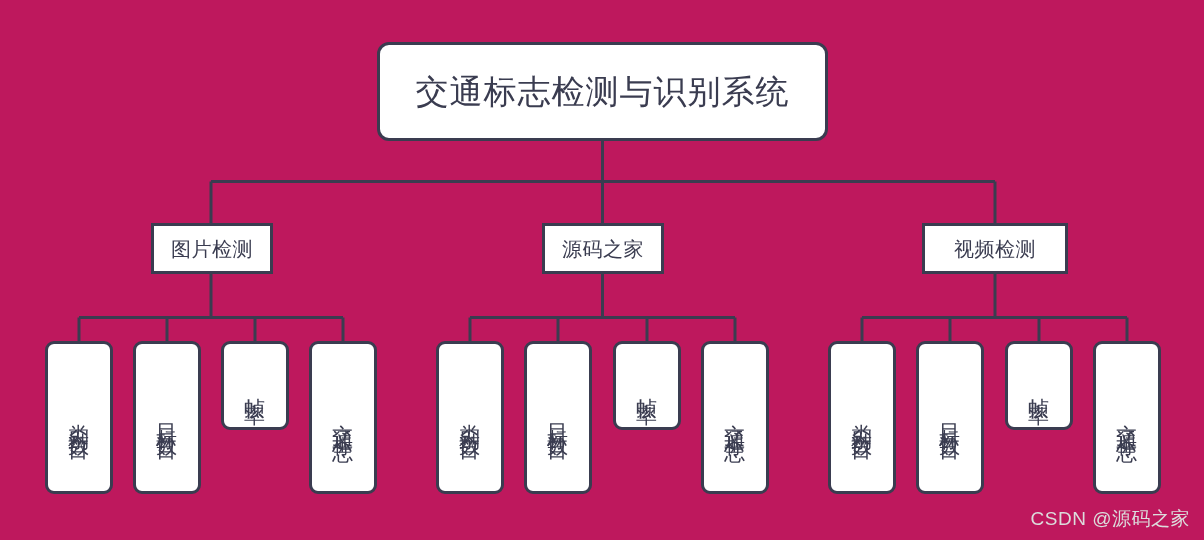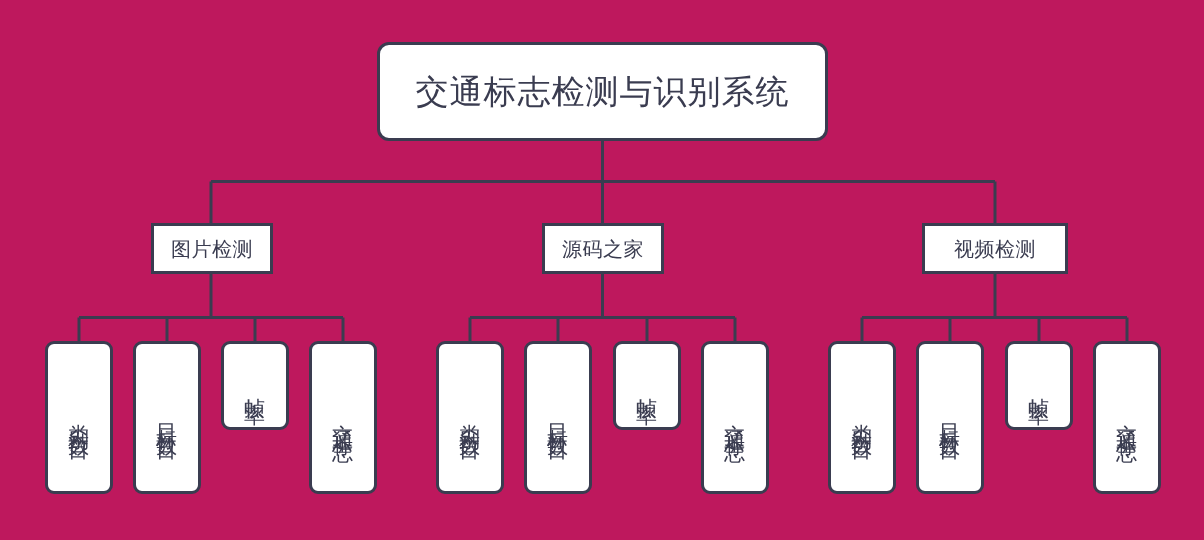--- a/index.html
+++ b/index.html
@@ -174,14 +174,15 @@
   <div class="node leaf tall" style="left:916px;">
     <span class="leaf-label">目标数目</span>
   </div>
   <div class="node leaf short" style="left:1005px;">
     <span class="leaf-label">帧率</span>
   </div>
   <div class="node leaf tall" style="left:1093px;">
     <span class="leaf-label">交通标志</span>
   </div>
 
+  <div id="watermark">CSDN @源码之家</div>
 
 </div>
 
 </body></html>

